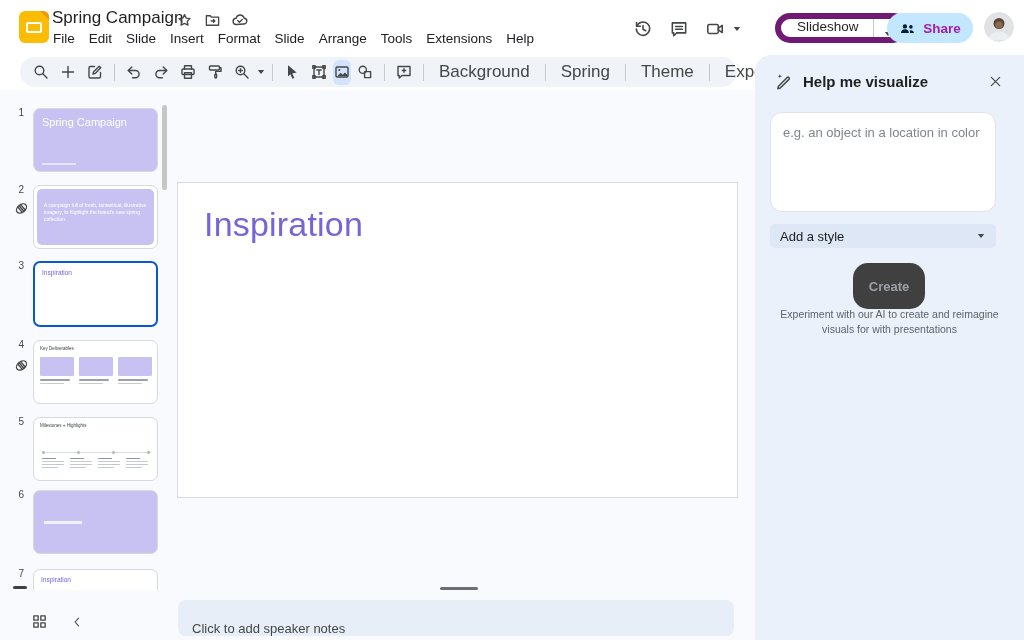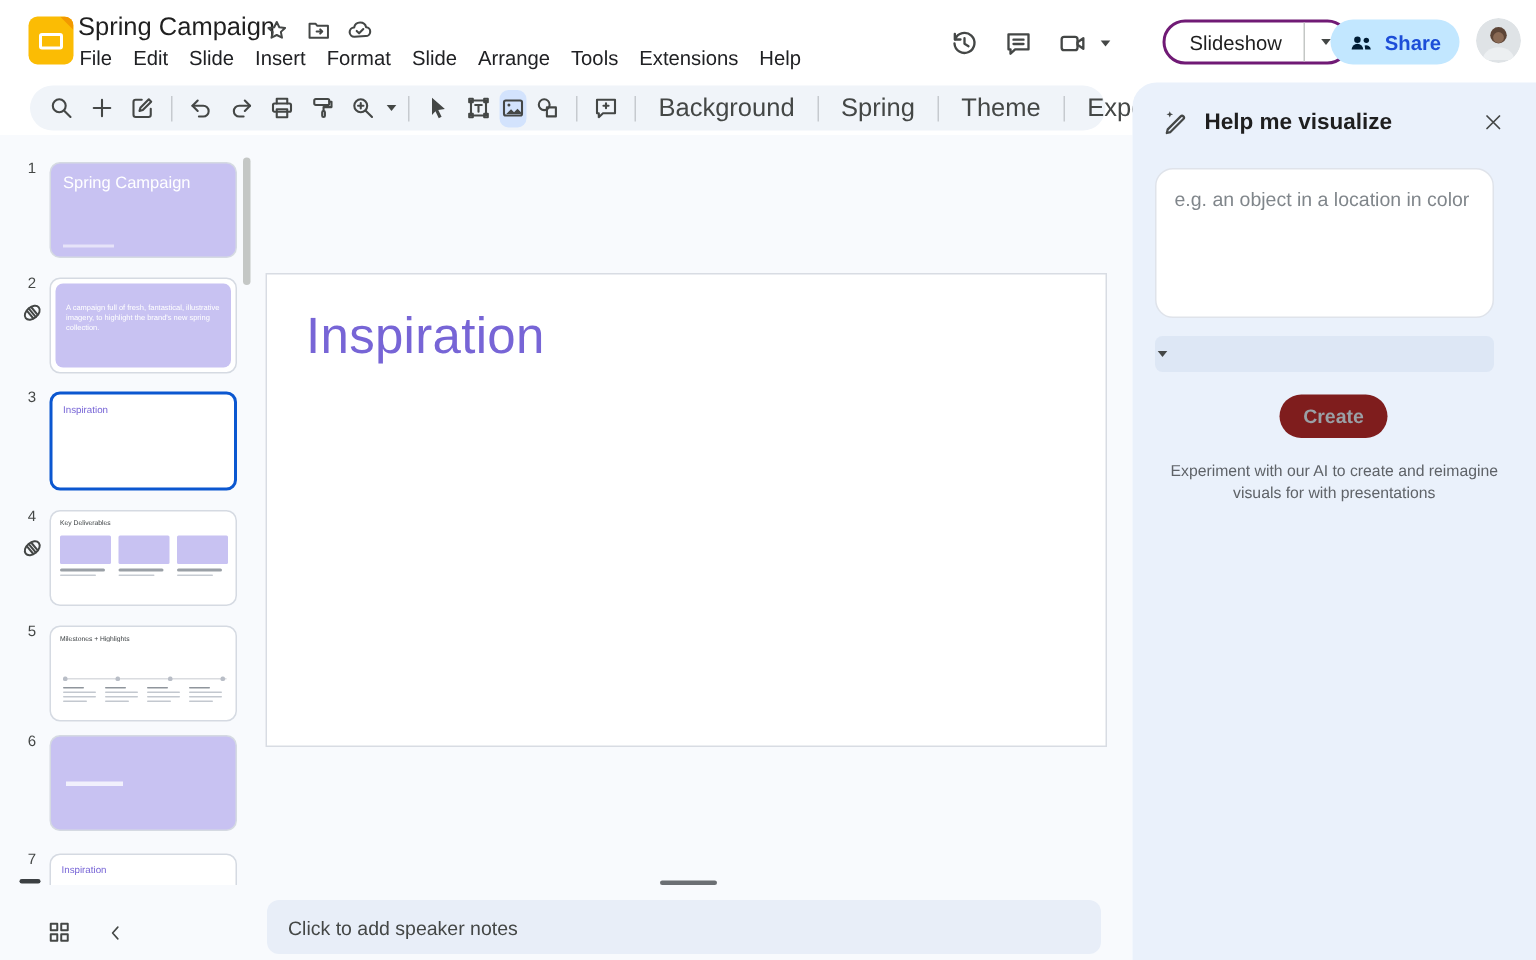--- a/index.html
+++ b/index.html
@@ -13,25 +13,25 @@
   
   #header { left:0; top:0; width:1024px; height:55px; background:#fff; }
   .app-icon { left:19px; top:11px; width:30px; height:32px; background:#fbbc04; border-radius:6px; overflow:hidden; }
   .app-icon .fold { position:absolute; right:0; top:0; width:9px; height:9px; background:#f29900; clip-path:polygon(0 0,100% 100%,100% 0); }
   .app-icon .inner { position:absolute; left:7px; top:11px; width:16px; height:11px; border:2.5px solid #fff; border-radius:2px; }
   .doc-title { left:52px; top:8px; font-size:17px; color:#1f1f1f; }
   .title-ics { left:174px; top:10px; display:flex; gap:8px; align-items:center; }
   .menubar { left:46px; top:29px; display:flex; }
   .menubar span { font-size:13.5px; color:#202124; padding:2px 7px; border-radius:4px; cursor:default; }
   .hdr-icons { left:630px; top:16px; display:flex; align-items:center; gap:10px; }
-  .btn-slideshow { left:775px; top:13px; height:30px; border:2px solid #701a75; border-radius:15px; background:#fff; display:flex; align-items:center; overflow:hidden; }
+  .btn-slideshow { left:775px; top:13px; height:30px; border:6px solid #701a75; border-radius:15px; background:#fff; display:flex; align-items:flex-start; overflow:hidden; }
   .btn-slideshow .lbl { font-size:13.5px; color:#1f1f1f; padding:0 14px 0 16px; }
   .btn-slideshow .caret-sec { border-left:1px solid #c4c7c5; height:30px; width:29px; display:flex; align-items:center; justify-content:center; }
   .btn-share { left:887px; top:13px; height:30px; width:86px; background:#c2e7ff; border-radius:15px; display:flex; align-items:center; justify-content:center; gap:7px; }
-  .btn-share .lbl { font-size:13.5px; font-weight:700; color:#1d4ed8; }
+  .btn-share .lbl { font-size:13.5px; font-weight:700; color:#a21caf; }
   .avatar { left:984px; top:12px; width:30px; height:30px; border-radius:50%; overflow:hidden; }
 
   
   #toolbar { left:20px; top:57px; width:717px; height:30px; background:#f0f4f9; border-radius:15px; display:flex; align-items:center; padding:0 8px; gap:1px; }
   .tdiv { width:1px; height:17px; background:#c6cacf; margin:0 5px; flex:0 0 auto; }
   .tlabel { font-size:17px; color:#444746; padding:0 9px; white-space:nowrap; }
   .img-active { background:#d3e3fd; border-radius:6px; width:25px; height:25px; display:flex; align-items:center; justify-content:center; }
   .spacer { flex:1 1 auto; }
 
   
@@ -61,36 +61,36 @@
   .col5 i { display:block; height:1.2px; background:#c3c8cf; margin-bottom:1.8px; border-radius:1px; }
   .col5 i:first-child { background:#8f959c; width:14px; }
   .t6-bar { position:absolute; left:10px; top:30px; width:38px; height:2.5px; background:rgba(255,255,255,.75); }
   .indicator { position:absolute; left:13px; }
   .fsbar { position:absolute; left:162px; top:15px; width:5px; height:85px; border-radius:3px; background:#c4c7c5; }
   .fs-dash { position:absolute; left:13px; top:496px; width:14px; height:2.5px; background:#3c4043; border-radius:2px; }
 
   #slidecard { left:177px; top:92px; width:561px; height:316px; background:#fff; border:1px solid #d8dce3; }
   #slide-title { position:absolute; left:26px; top:22px; font-size:34px; color:#7765d6; letter-spacing:.2px; }
   #drag-handle { left:440px; top:497px; width:38px; height:3px; background:#6b6f73; border-radius:2px; }
-  #notesbar { left:178px; top:510px; width:556px; height:36px; background:#e8eef8; border-radius:8px; display:flex; align-items:center; }
+  #notesbar { left:178px; top:510px; width:556px; height:36px; background:#e8eef8; border-radius:8px; display:flex; align-items:flex-end; }
   #notesbar span { font-size:13px; color:#444746; padding-left:14px; }
   #gridbtn { left:26px; top:518px; }
   #collapsebtn { left:64px; top:519px; }
 
   
   #panel { left:755px; top:55px; width:269px; height:585px; background:#eaf1fb; border-top-left-radius:16px; }
   .p-head { position:absolute; left:20px; top:13px; right:16px; display:flex; align-items:center; gap:9px; }
   .p-title { font-size:15px; font-weight:700; color:#1f1f1f; flex:1; }
   .p-card { position:absolute; left:15px; top:57px; width:226px; height:100px; background:#fff; border:1px solid #dfe3ea; border-radius:12px; }
   .p-card textarea { width:100%; height:100%; border:none; outline:none; resize:none; background:transparent; font-family:"Liberation Sans",sans-serif; font-size:13px; color:#1f1f1f; padding:12px; border-radius:12px; }
   .p-card textarea::placeholder { color:#80868b; }
   .p-style { position:absolute; left:15px; top:169px; width:226px; height:24px; background:#dde7f5; border-radius:5px; display:flex; align-items:center; }
   .p-style span { font-size:13px; color:#202124; padding-left:10px; flex:1; }
   .p-style .car { margin-right:10px; }
-  .p-create { position:absolute; left:98px; top:208px; width:72px; height:29px; border:none; background:#7f1d1d; border-radius:15px; font-family:"Liberation Sans",sans-serif; font-size:13px; font-weight:700; color:#9aa0a6; }
+  .p-create { position:absolute; left:98px; top:208px; width:72px; height:46px; border:none; background:#404040; border-radius:15px; font-family:"Liberation Sans",sans-serif; font-size:13px; font-weight:700; color:#9aa0a6; }
   .p-caption { position:absolute; left:24px; top:252px; width:221px; font-size:10.5px; line-height:1.4; color:#5f6368; text-align:center; }
 </style>
 </head>
 <body>
 
 <div id="header" class="abs">
   <div class="app-icon abs">
     <span class="fold"></span>
     <span class="inner"></span>
   </div>
@@ -445,20 +445,21 @@
           <path class="ic" stroke-width="1.6" d="M4 4l10 10M14 4L4 14"></path>
         </svg>
     </span>
   </div>
 
   <div class="p-card">
     <textarea placeholder="e.g. an object in a location in color" style=""></textarea>
   </div>
 
   <div class="p-style">
+    <span>Add a style</span>
     <svg class="car" width="10" height="10" viewBox="0 0 10 10">
         <path class="icf" d="M1.8 3h6.4L5 7z"></path>
       </svg>
   </div>
 
   <button class="p-create">Create</button>
 
   <div class="p-caption">Experiment with our AI to create and reimagine visuals for with presentations</div>
 </div>
 

